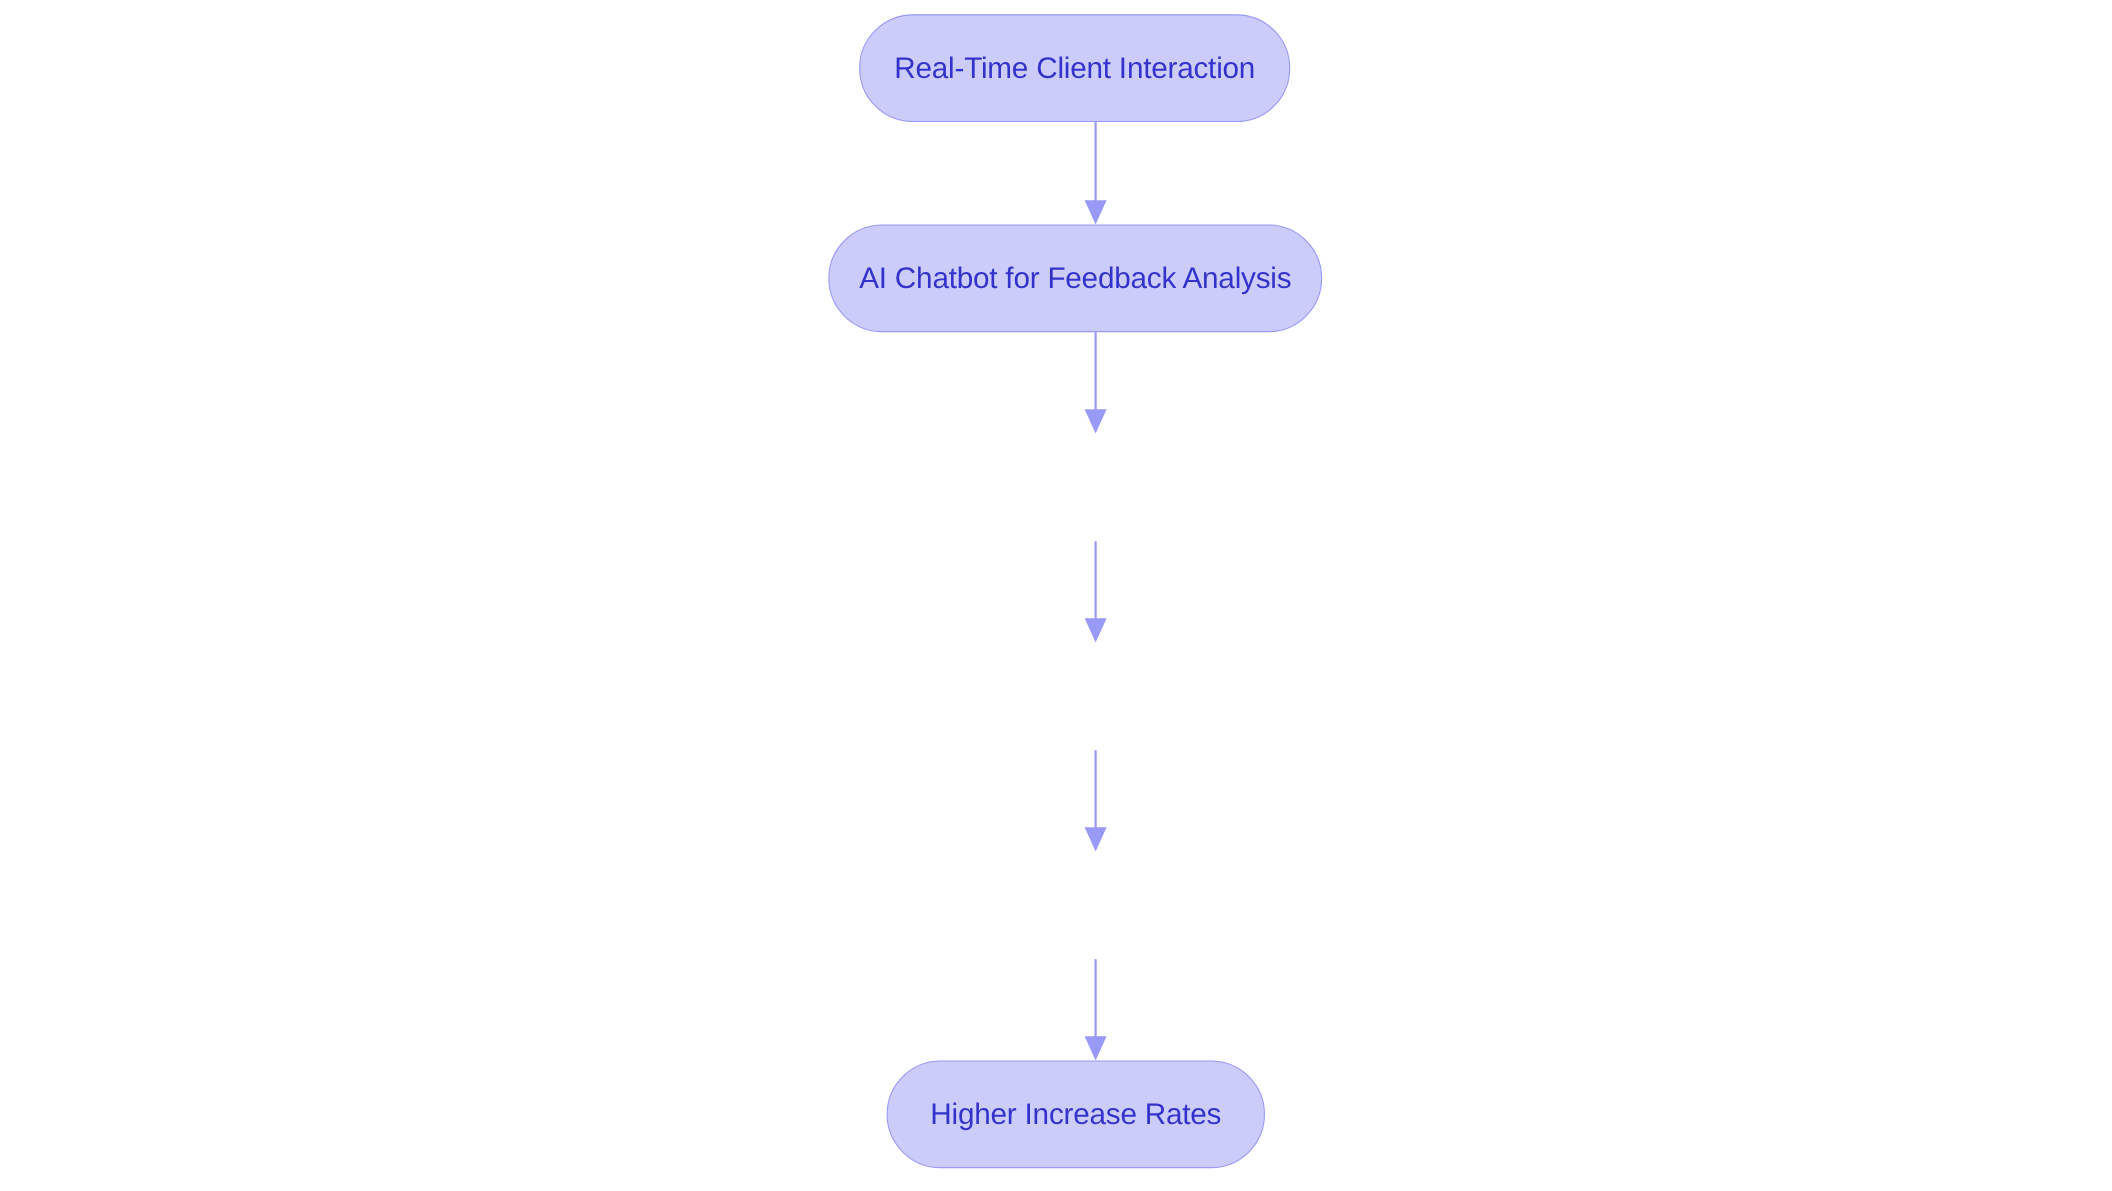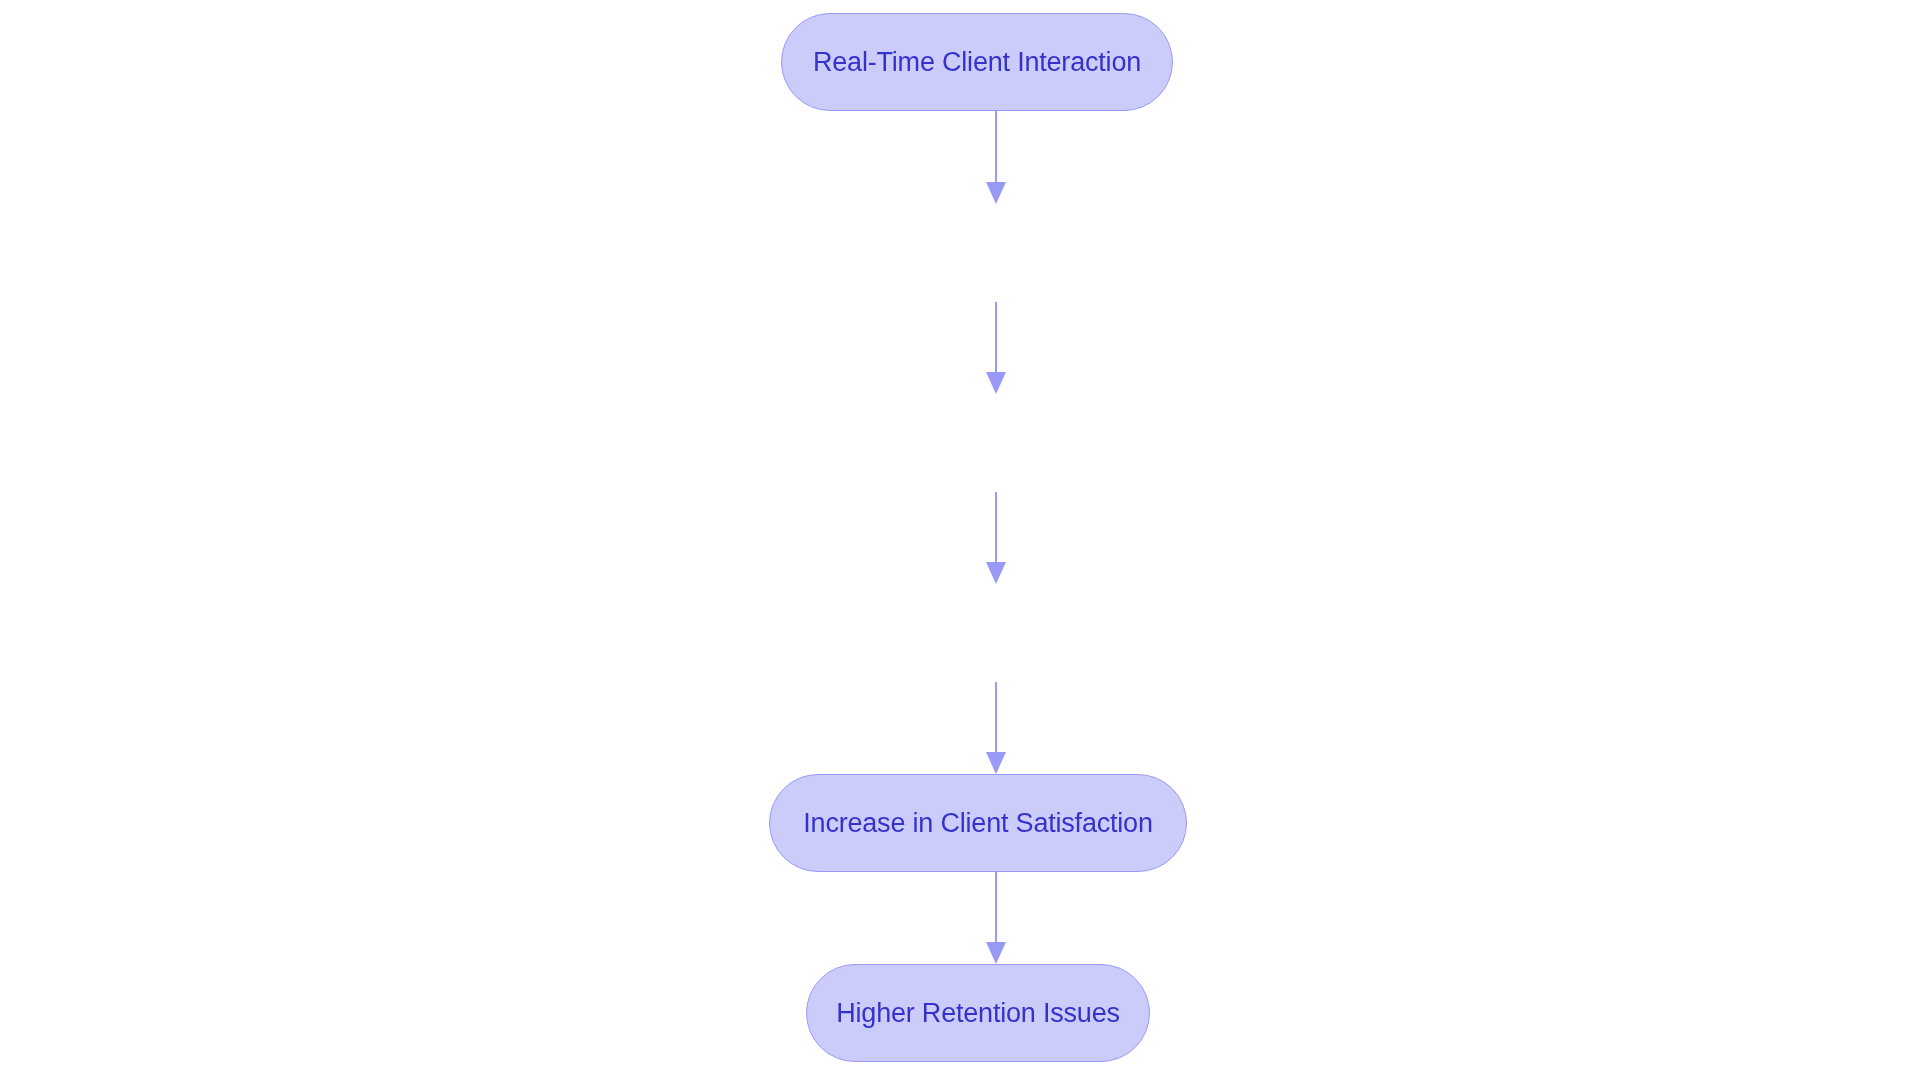--- a/index.html
+++ b/index.html
@@ -122,25 +122,25 @@
 
     <div class="flow-edge e4">
       <div class="edge-line"></div>
       <div class="edge-arrow"></div>
     </div>
 
     <div class="flow-node n0">
       <span class="flow-node-label">Real-Time Client Interaction</span>
     </div>
 
+    <div class="flow-node n1">
+      <span class="flow-node-label">AI Chatbot for Feedback Analysis</span>
+    </div>
 
 
 
-    <div class="flow-node n4">
-      <span class="flow-node-label">Increase in Client Satisfaction</span>
-    </div>
 
     <div class="flow-node n5">
-      <span class="flow-node-label">Higher Retention Issues</span>
+      <span class="flow-node-label">Higher Increase Rates</span>
     </div>
 
   </div>
 </div>
 
 </body></html>

